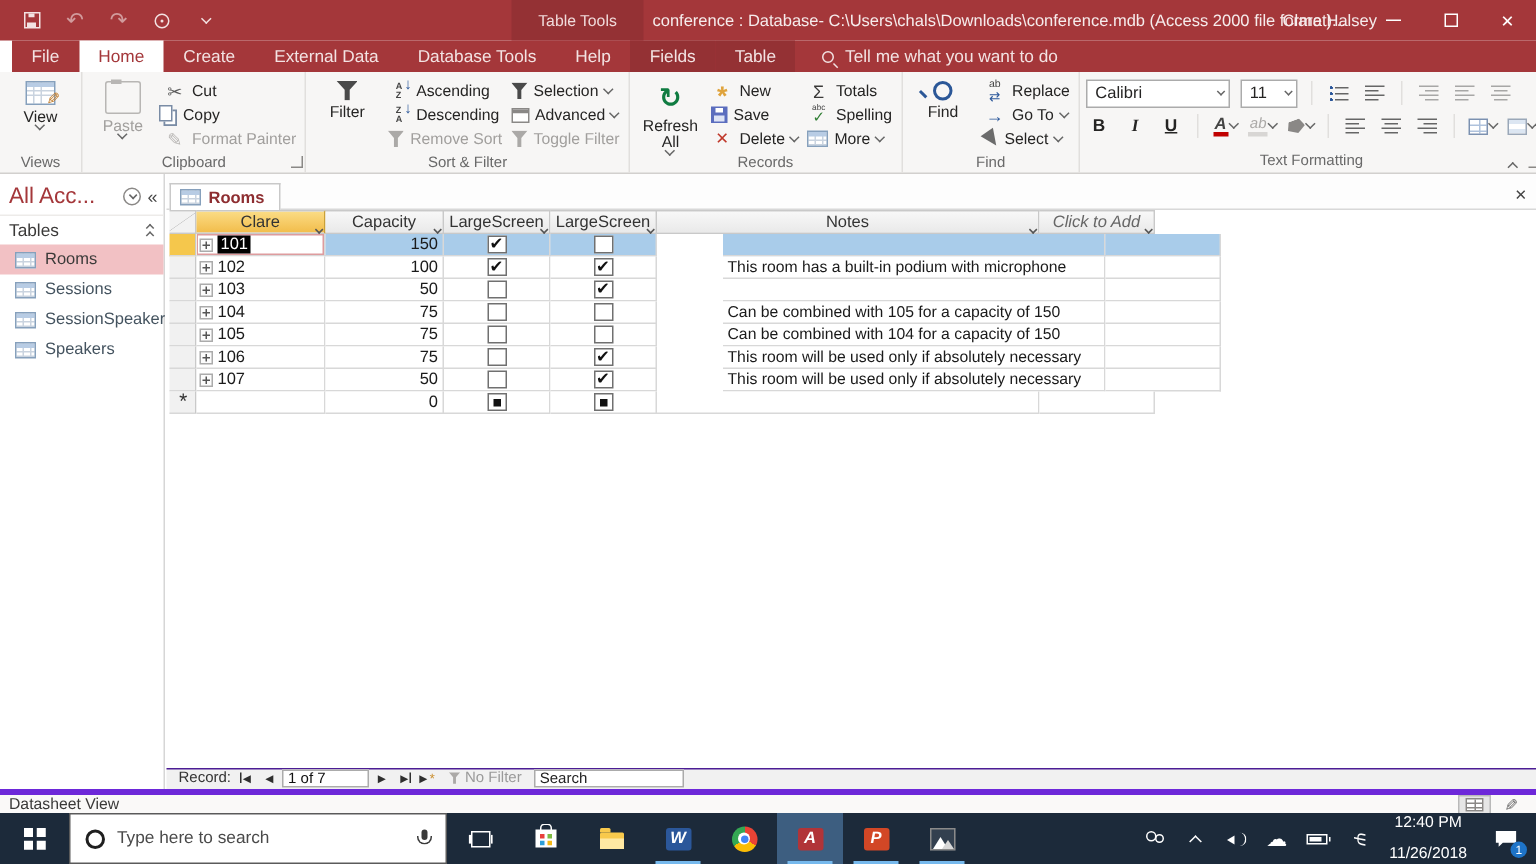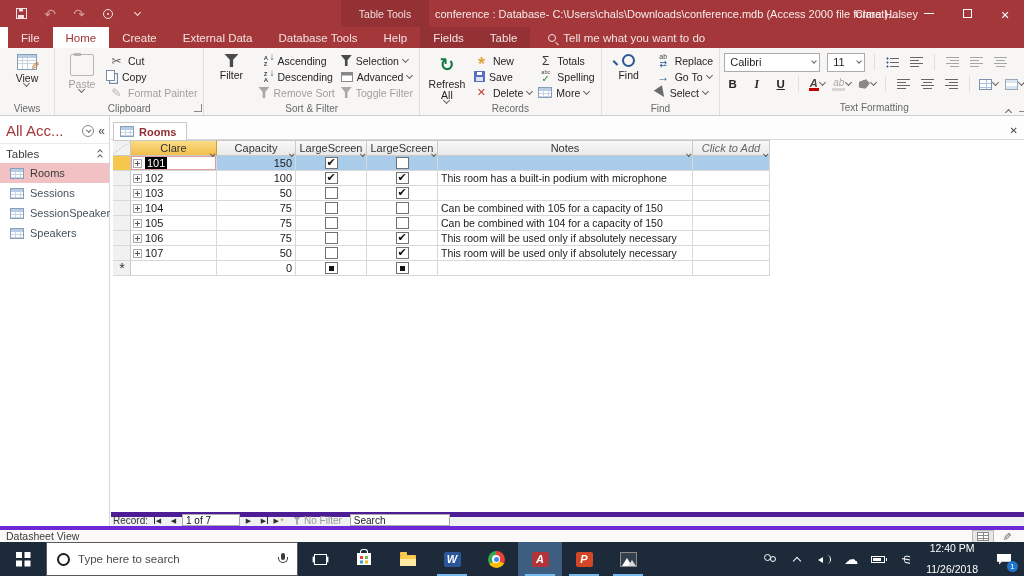--- a/index.html
+++ b/index.html
@@ -148,29 +148,29 @@
   .dshcell .harr .chv{width:3.5px;height:3.5px;border-color:#555;margin-top:0;}
   .dshcell.selh{background:linear-gradient(145deg,#F2F2F2 48%,#C9C9C9 50%,#F2F2F2 52%);}
   .dssel{width:18px;background:#F1F1F1;border-right:1px solid #C9C9C9;display:flex;align-items:center;justify-content:center;flex:none;border-bottom:1px solid #D8D8D8;}
   .dsrow.cur .dssel{background:#F5C74C;}
   .dsrow.cur .dscell{background:#A9CCEA;}
   .dsrow.cur .c-roomid{background:#fff;box-shadow:inset 0 0 0 1px #DE9C9E;}
   .exp{width:9px;height:9px;border:1px solid #ABABAB;margin:0 3px 0 2px;flex:none;
     background:linear-gradient(#555 0 0) center/5px 1px no-repeat,linear-gradient(#555 0 0) center/1px 5px no-repeat,#FCFCFC;}
   .selval{background:#000;color:#fff;padding:0 2px;}
   .num{justify-content:flex-end;padding-right:3px;}
-  .txt{padding-left:3px;}
+  .txt{padding-left:3px;margin-left:44px;}
   .chkcell{justify-content:center;}
   .cbx{width:13px;height:12px;border:1px solid #707070;background:#fff;display:flex;align-items:center;justify-content:center;}
   .cbx.on::before{content:"\2714";font-size:11px;font-weight:700;color:#111;margin-top:-1px;}
   .cbx.null::before{content:"";width:5px;height:5px;background:#111;}
   .star::before{content:"*";font-size:14px;color:#333;margin-top:5px;}
 
   
-  .recordbar{position:absolute;left:0;bottom:0;width:913px;height:14px;background:#F1F1F1;border-top:5px solid #4c1d95;display:flex;align-items:flex-end;font-size:10px;color:#333;padding-left:2px;gap:2px;}
+  .recordbar{position:absolute;left:0;bottom:0;width:913px;height:14px;background:#F1F1F1;border-top:1px solid #4c1d95;display:flex;align-items:flex-start;font-size:10px;color:#333;padding-left:8px;gap:2px;}
   .recordbar .rlbl{margin-right:2px;}
   .navarr{display:inline-flex;align-items:center;justify-content:center;width:13px;height:11px;font-size:7px;color:#2F2F2F;position:relative;}
   .navarr.bar::after{content:"";position:absolute;width:1.4px;height:7px;background:#2F2F2F;}
   .navarr.first::after{left:2px;}
   .navarr.last::after{right:2px;}
   .navarr .st{color:#C98C2A;font-size:9px;margin-left:1px;}
   .posbox{width:58px;height:12px;border:1px solid #ABABAB;background:#fff;font-size:10px;color:#111;padding:0 3px;font-family:inherit;}
   .nofilter{display:flex;align-items:center;gap:3px;color:#9A9A9A;margin-left:6px;}
   .nofilter .funnel{width:8px;height:8px;background:#ABA9A7;}
   .searchbox{width:100px;height:12px;border:1px solid #ABABAB;background:#fff;font-size:10px;color:#222;padding:0 3px;margin-left:6px;font-family:inherit;}

